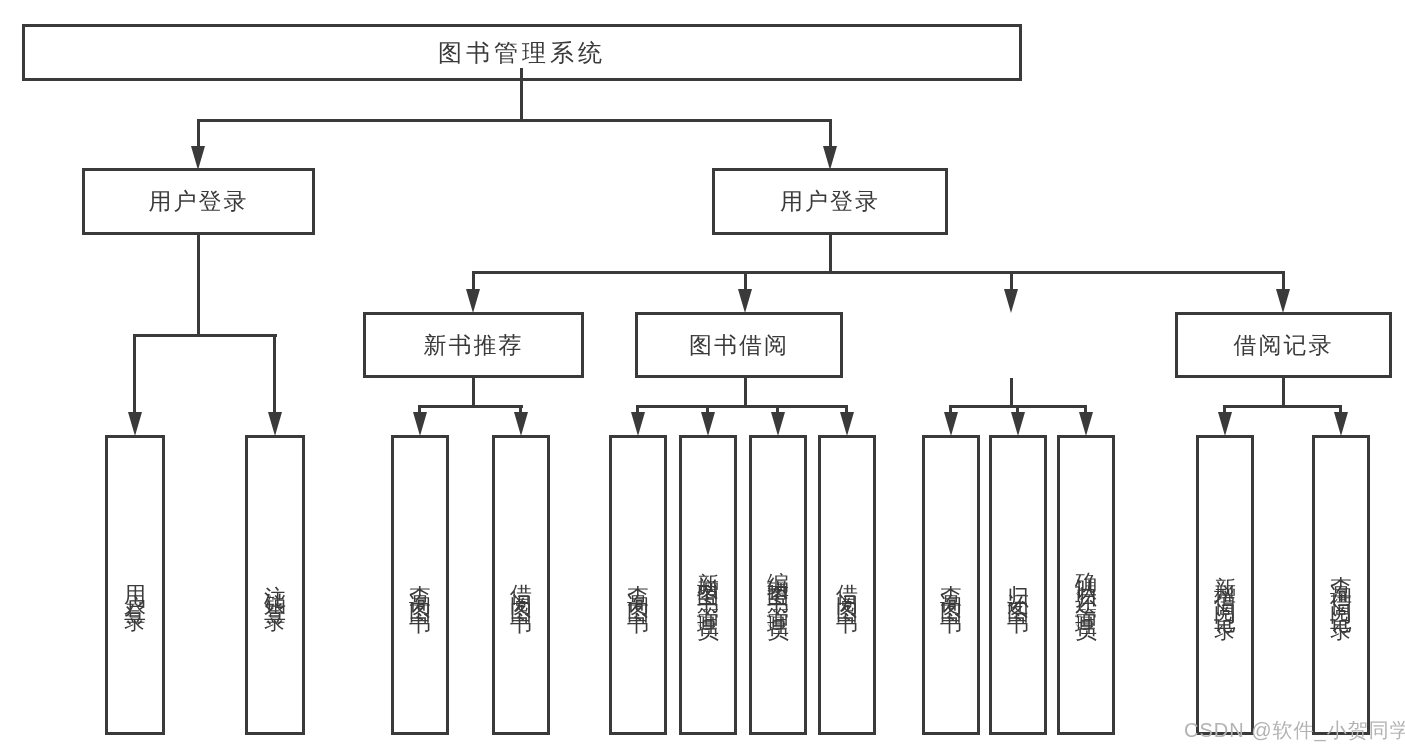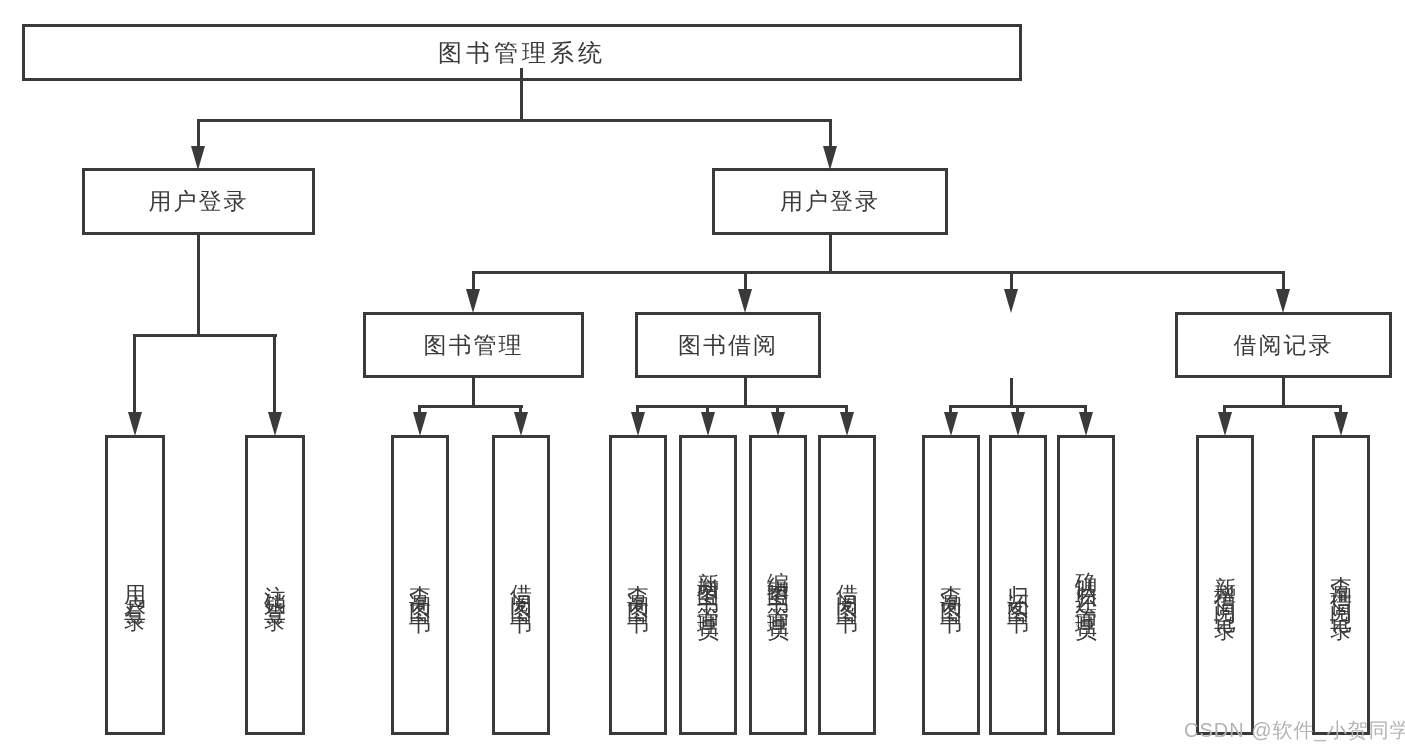--- a/index.html
+++ b/index.html
@@ -41,23 +41,23 @@
   </div>
 
   <div class="node" style="left:82px; top:168px; width:233px; height:67px;">
     <span class="hlabel">用户登录</span>
   </div>
   <div class="node" style="left:712px; top:168px; width:236px; height:67px;">
     <span class="hlabel">用户登录</span>
   </div>
 
   <div class="node" style="left:363px; top:312px; width:221px; height:66px;">
-    <span class="hlabel">图书管理</span>
+    <span class="hlabel">新书推荐</span>
   </div>
-  <div class="node" style="left:635px; top:312px; width:186px; height:66px;">
+  <div class="node" style="left:635px; top:312px; width:208px; height:66px;">
     <span class="hlabel">图书借阅</span>
   </div>
   <div class="node" style="left:1175px; top:312px; width:217px; height:66px;">
     <span class="hlabel">借阅记录</span>
   </div>
 
   <div class="node" style="left:105px; top:435px; width:60px; height:300px;">
     <span class="vtext">用户登录</span>
   </div>
   <div class="node" style="left:245px; top:435px; width:60px; height:300px;">

